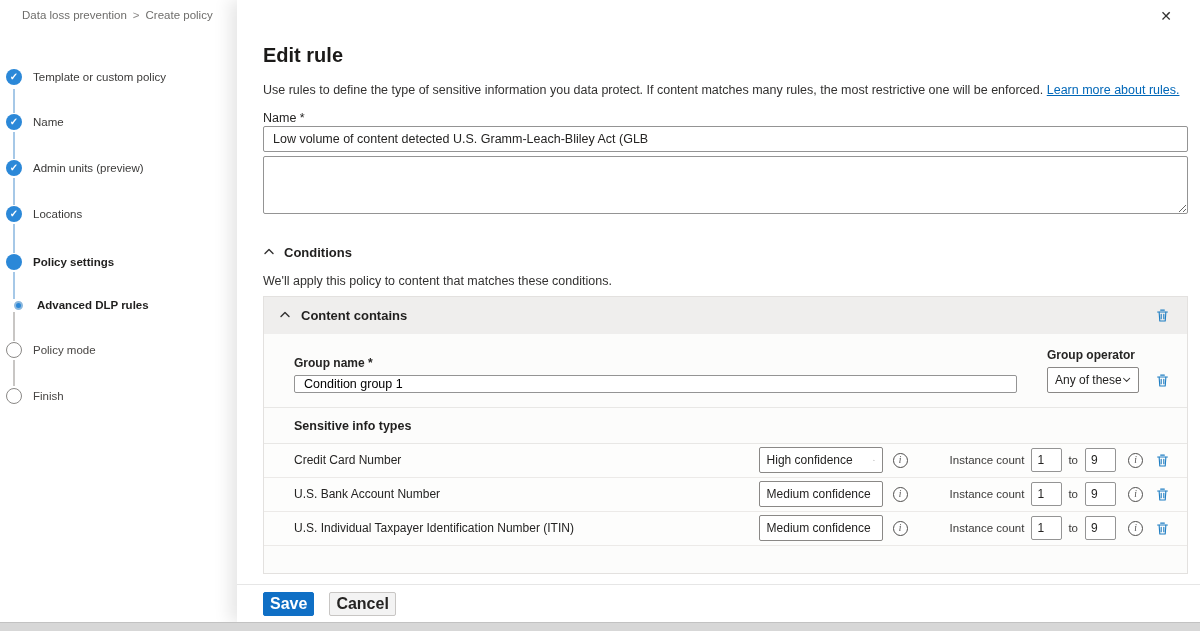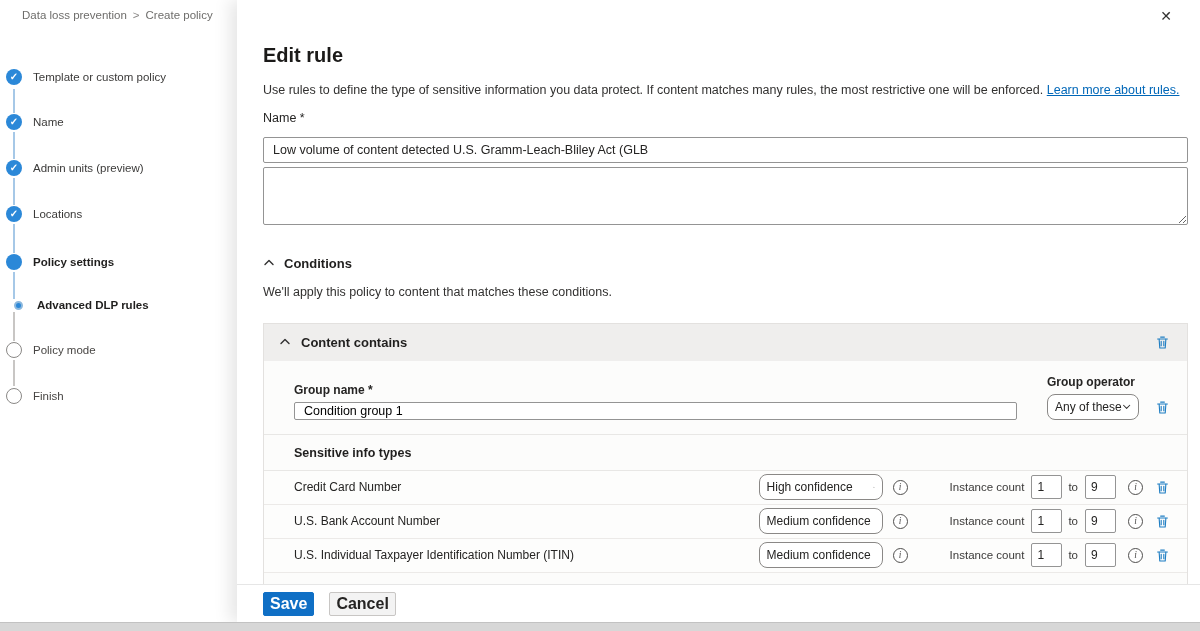--- a/index.html
+++ b/index.html
@@ -74,39 +74,39 @@
     display: flex; align-items: center; padding-left: 26px; gap: 15px;
   }
 
   h1.rule-title { margin-top: 44px; font-size: 20px; font-weight: bold; color: #1b1a19; }
 
   .intro { margin-top: 15px; font-size: 12.5px; color: #323130; line-height: 1.35; }
   .intro a { color: #0067b8; text-decoration: underline; cursor: pointer; }
 
   .field-label { margin-top: 12px; font-size: 12.5px; color: #252423; }
   .text-input {
-    margin-top: 12px; width: 100%; height: 26px;
+    margin-top: 1px; width: 100%; height: 26px;
     border: 1px solid #949494; border-radius: 2px; padding: 0 9px;
     font-family: "Liberation Sans", sans-serif; font-size: 12.5px; color: #252423;
     background: #fff; outline: none;
   }
   textarea.desc-input {
     margin-top: 4px; width: 100%; height: 58px;
     border: 1px solid #949494; border-radius: 2px; padding: 6px 9px;
     font-family: "Liberation Sans", sans-serif; font-size: 12.5px; color: #252423;
     resize: both; outline: none;
   }
 
   .section-hdr { margin-top: 27px; display: flex; align-items: center; gap: 9px; cursor: pointer; }
   .section-hdr .ttl { font-size: 13px; font-weight: bold; color: #201f1e; }
   .section-sub { margin-top: 14px; font-size: 12.5px; color: #323130; }
 
   
   .cc-box {
-    margin-top: 24px; border: 1px solid #e3e1df; background: #fcfcfb;
+    margin-top: 8px; border: 1px solid #e3e1df; background: #fcfcfb;
   }
   .cc-head {
     height: 37px; background: #efeeed; display: flex; align-items: center;
     padding: 0 15px; gap: 10px;
   }
   .cc-head .ttl { font-size: 13px; font-weight: bold; color: #201f1e; flex: 1; }
   .icon-btn {
     background: transparent; border: none; cursor: pointer; padding: 2px;
     display: flex; align-items: center; justify-content: center;
   }
@@ -115,21 +115,21 @@
     border-bottom: 1px solid #e8e7e5;
   }
   .group-left { flex: 1; margin-right: 16px; }
   .group-left .glabel, .group-op .glabel { font-size: 12px; font-weight: bold; color: #252423; }
   .group-left input {
     margin-top: 5px; width: 100%; height: 18px; border: 1px solid #949494; border-radius: 2px;
     padding: 0 9px; font-family: "Liberation Sans", sans-serif; font-size: 12.5px; background: #fff; outline: none;
   }
   .group-op { width: 92px; }
   .dropdown {
-    margin-top: 5px; height: 26px; border: 1px solid #8a8886; border-radius: 8px;
+    margin-top: 5px; height: 26px; border: 1px solid #8a8886; border-radius: 2px;
     background: #fff; display: flex; align-items: center; justify-content: space-between;
     padding: 0 7px; font-size: 12px; color: #252423; cursor: pointer; white-space: nowrap;
   }
   .group-row .icon-btn { margin-bottom: 3px; }
 
   .sit-header {
     padding: 11px 30px 10px; font-size: 12.5px; font-weight: bold; color: #201f1e;
     border-bottom: 1px solid #e8e7e5;
   }
   .sit-row {

